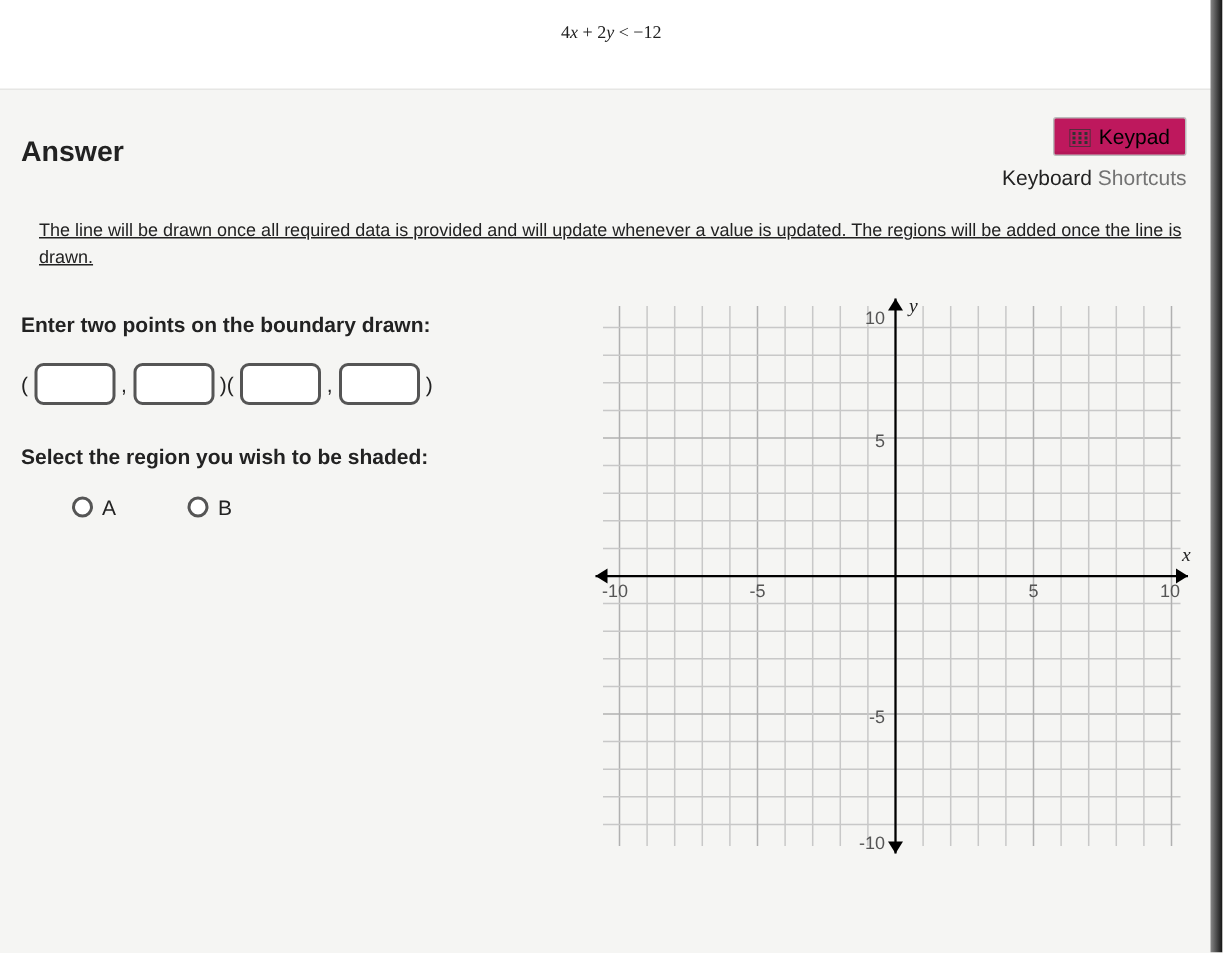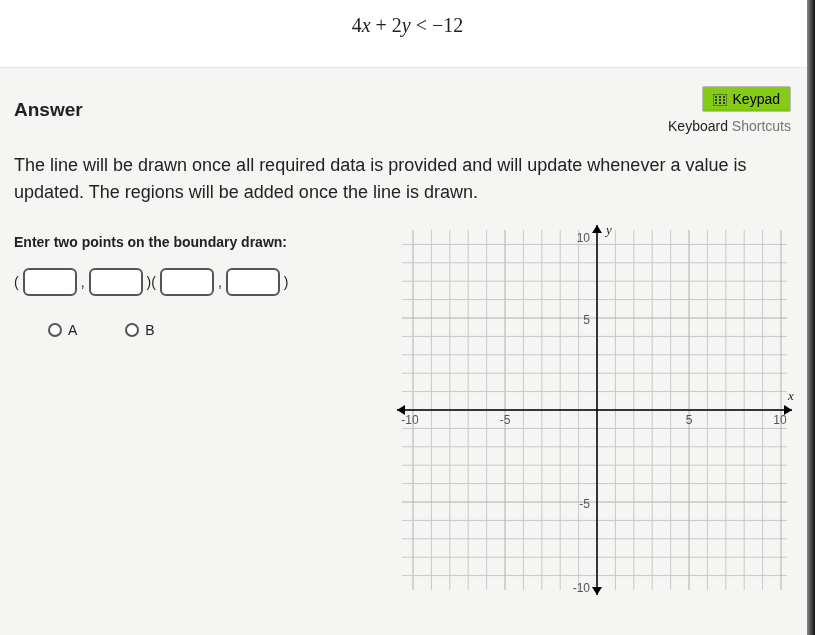--- a/index.html
+++ b/index.html
@@ -14,56 +14,57 @@
   }
   .rightedge {
     position: absolute;
     right: 0; top: 0; bottom: 0;
     width: 8px;
     background: linear-gradient(to right, #888, #111);
   }
   .equation {
     text-align: center;
     font-family: "Times New Roman", serif;
-    font-size: 20px;
+    font-size: 12px;
     padding: 14px 0 30px 0;
     background: #fff;
     border-bottom: 1px solid #e6e6e4;
   }
   .equation .italic { font-style: italic; }
   .answer-bar {
     display: flex;
     justify-content: space-between;
     align-items: center;
     padding: 18px 24px 8px 14px;
   }
   .answer-bar .title { font-weight: bold; font-size: 19px; }
   .tools { text-align: right; font-size: 14px; }
   .keypad-btn {
     display: inline-flex;
     align-items: center;
     gap: 6px;
     border: 1px solid #bbb;
-    background: #84cc16;
+    background: #be185d;
     padding: 4px 10px;
     font-size: 14px;
     border-radius: 2px;
     box-shadow: inset 0 -2px 0 rgba(0,0,0,0.05);
     cursor: pointer;
   }
   .keypad-icon {
     width: 14px; height: 12px;
     display: inline-block;
   }
   .shortcuts { margin-top: 6px; color: #222; }
   .shortcuts .link { color: #737373; cursor: pointer; }
   .instr {
-    font-size: 18px;
-    padding: 10px 14px 14px 14px;
+    font-size: 12px;
+    padding: 10px 14px 14px 26px;
     line-height: 1.5;
+    text-decoration: underline;
   }
   .workarea {
     display: flex;
     align-items: flex-start;
     padding: 0 14px;
     gap: 8px;
   }
   .leftcol { flex: 0 0 370px; }
   .group-label {
     font-weight: bold;
@@ -161,20 +162,21 @@
       <span class="numbox"></span>
       <span>,</span>
       <span class="numbox"></span>
       <span>)(</span>
       <span class="numbox"></span>
       <span>,</span>
       <span class="numbox"></span>
       <span>)</span>
     </div>
 
+    <div class="group-label">Select the region you wish to be shaded:</div>
     <div class="region-row">
       <div class="radio-opt">
         <span class="radio"></span>
         <span>A</span>
       </div>
       <div class="radio-opt">
         <span class="radio"></span>
         <span>B</span>
       </div>
     </div>

